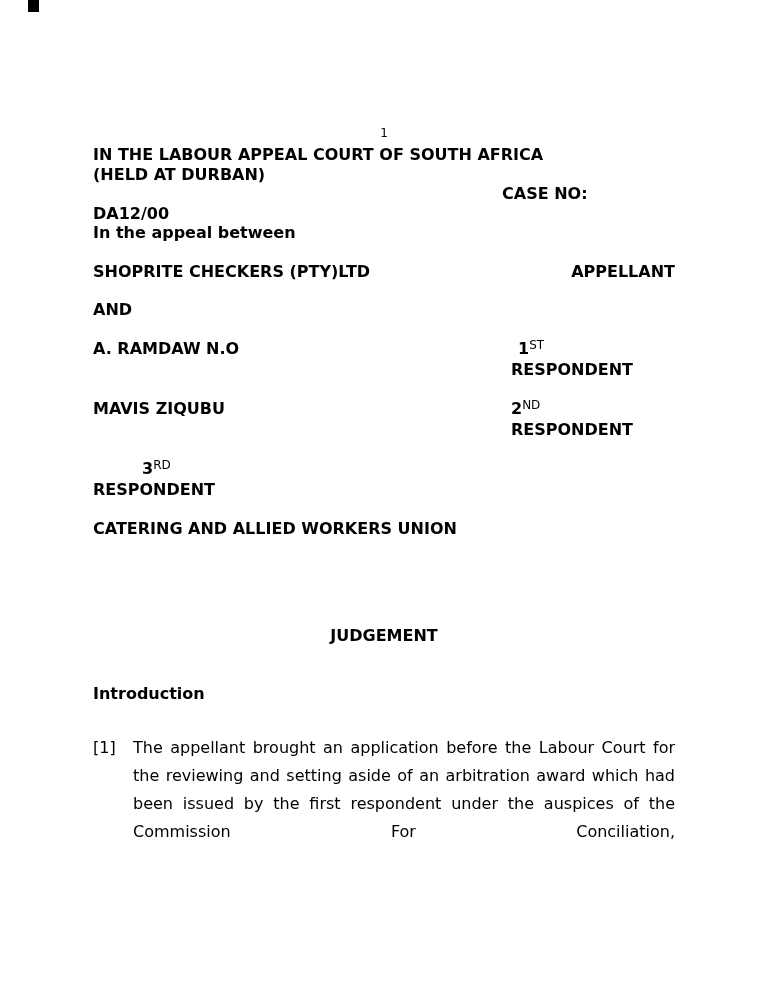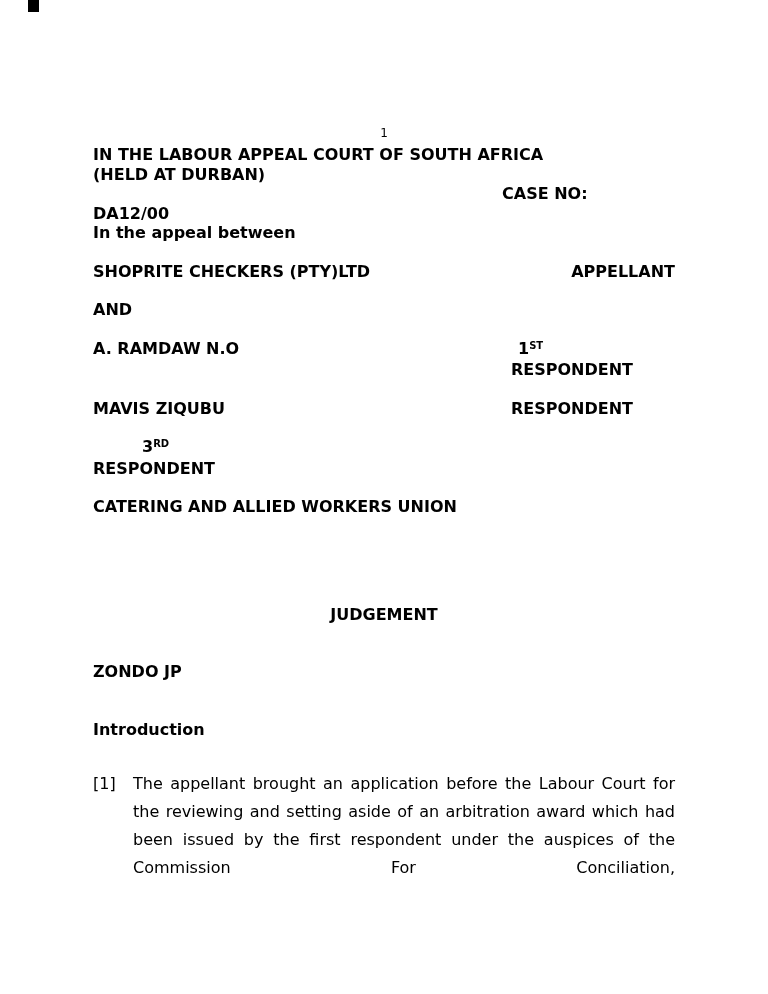--- a/index.html
+++ b/index.html
@@ -49,22 +49,22 @@
     margin-top: 19px;
   }
   .party-name { flex: 1; }
   .party-right { width: 164px; }
   .right-al { text-align: right; }
   .ord-line { white-space: nowrap; }
   .ord-1 { padding-left: 7px; }
   .ord-2 { padding-left: 0; }
   .ord-3 { padding-left: 49px; }
   .sup {
-    font-size: 10px;
-    font-weight: bold;
+    font-size: 12px;
+    font-weight: normal;
     position: relative;
     top: -5px;
   }
   .judgement {
     text-align: center;
     font-size: 16px;
     font-weight: bold;
     line-height: 19.5px;
     margin-top: 88px;
   }
@@ -114,38 +114,38 @@
     <div class="party-name">A. RAMDAW N.O</div>
     <div class="party-right">
       <div class="ord-line ord-1"><span>1</span><span class="sup">ST</span></div>
       <div>RESPONDENT</div>
     </div>
   </div>
 
   <div class="party-row">
     <div class="party-name">MAVIS ZIQUBU</div>
     <div class="party-right">
+      <div class="ord-line ord-2"><span>2</span><span class="sup">ND</span></div>
       <div>RESPONDENT</div>
     </div>
   </div>
 
   <div class="party-row">
     <div class="party-right">
       <div class="ord-line ord-3"><span>3</span><span class="sup">RD</span></div>
       <div>RESPONDENT</div>
     </div>
   </div>
 
   <div class="party-row">
     <div class="party-name">CATERING AND ALLIED WORKERS UNION</div>
   </div>
 
   <div class="judgement">JUDGEMENT</div>
 
-  <div class="hline zondo">ZONDO JP</div>
 
   <div class="hline intro">Introduction</div>
 
   <div class="para">
     <span class="para-num">[1]</span>
     <div class="para-text">The appellant brought an application before the Labour Court for the reviewing and setting aside of an arbitration award which had been issued by the first respondent under the auspices of the Commission For Conciliation,</div>
   </div>
 
 </div>
 

